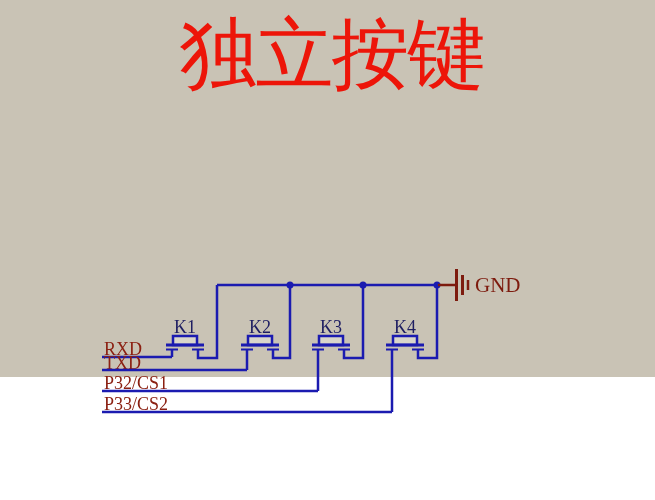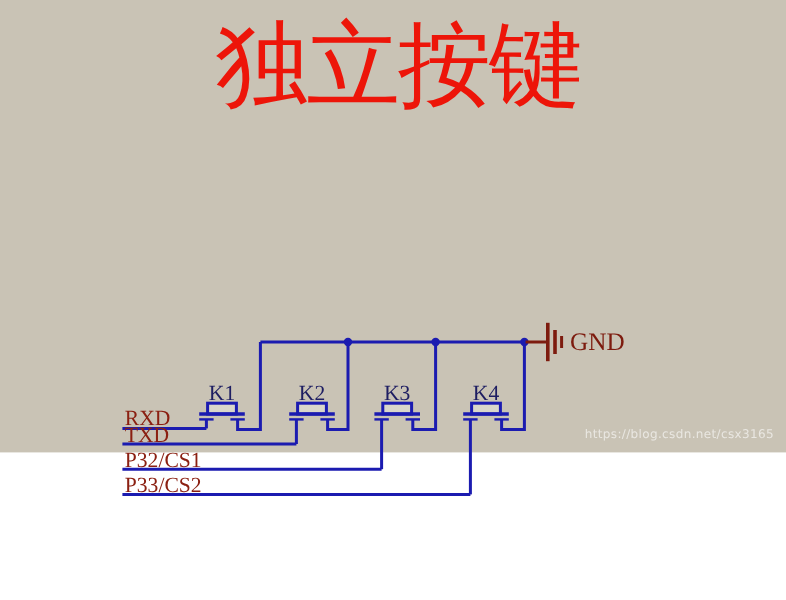--- a/index.html
+++ b/index.html
@@ -124,15 +124,14 @@
     <g>
       <path class="gnd-lead" d="M438 285 H455"></path>
       <path class="gnd-bar1" d="M456.5 269 V301"></path>
       <path class="gnd-bar2" d="M462.5 275 V295"></path>
       <path class="gnd-bar3" d="M468 280 V290"></path>
       <text class="gnd-label" x="475" y="292">GND</text>
     </g>
 
   </svg>
 
-  <div class="watermark">https://blog.csdn.net/csx3165</div>
 
 </div>
 
 </body></html>

